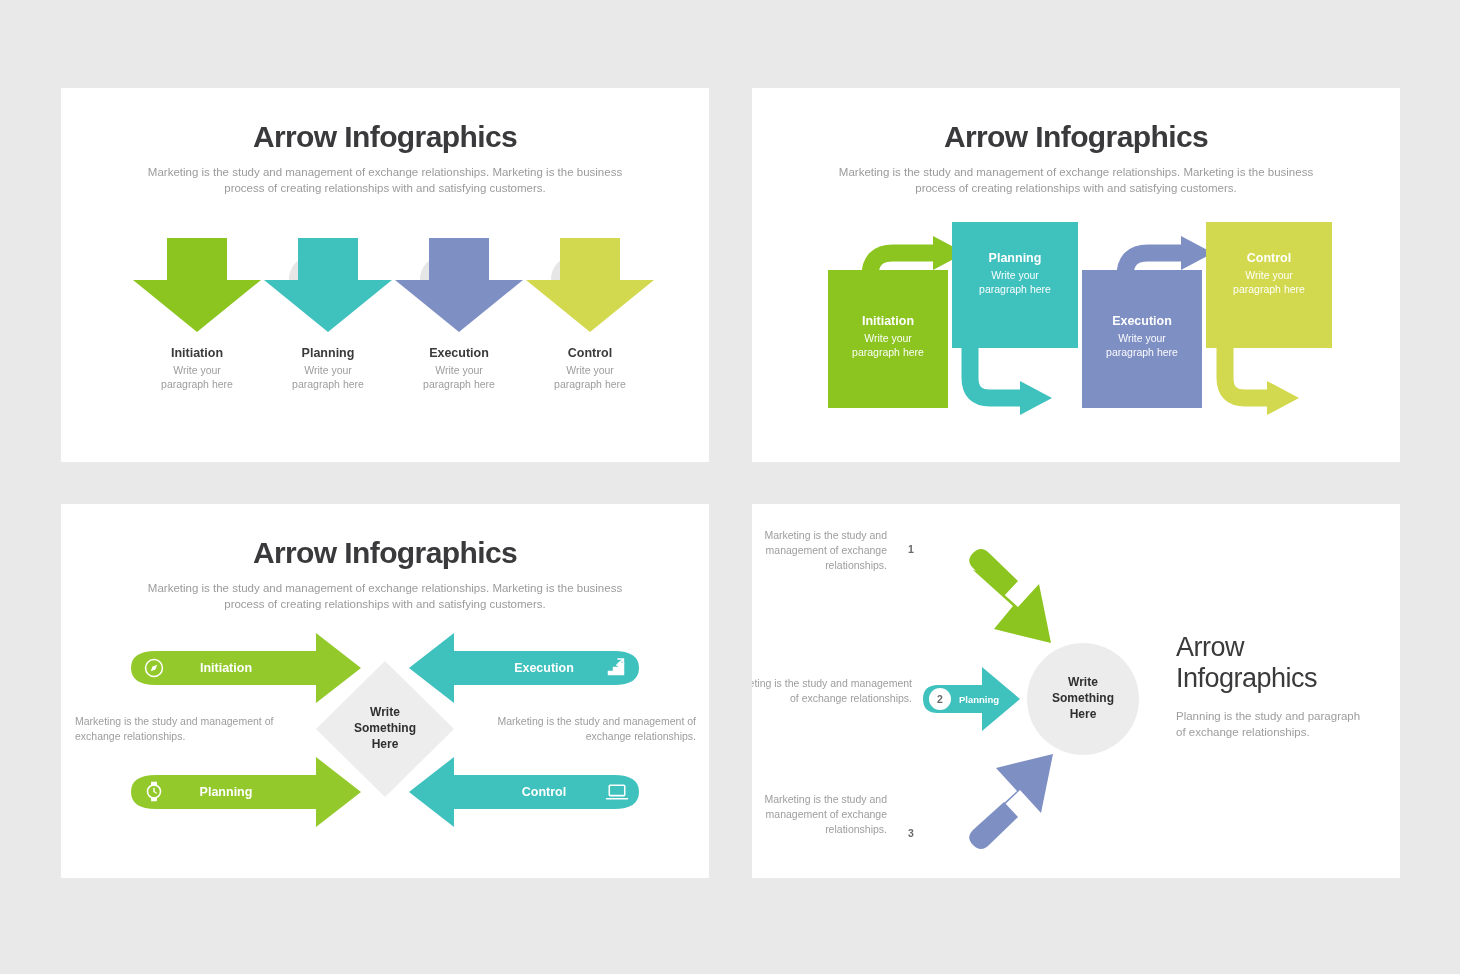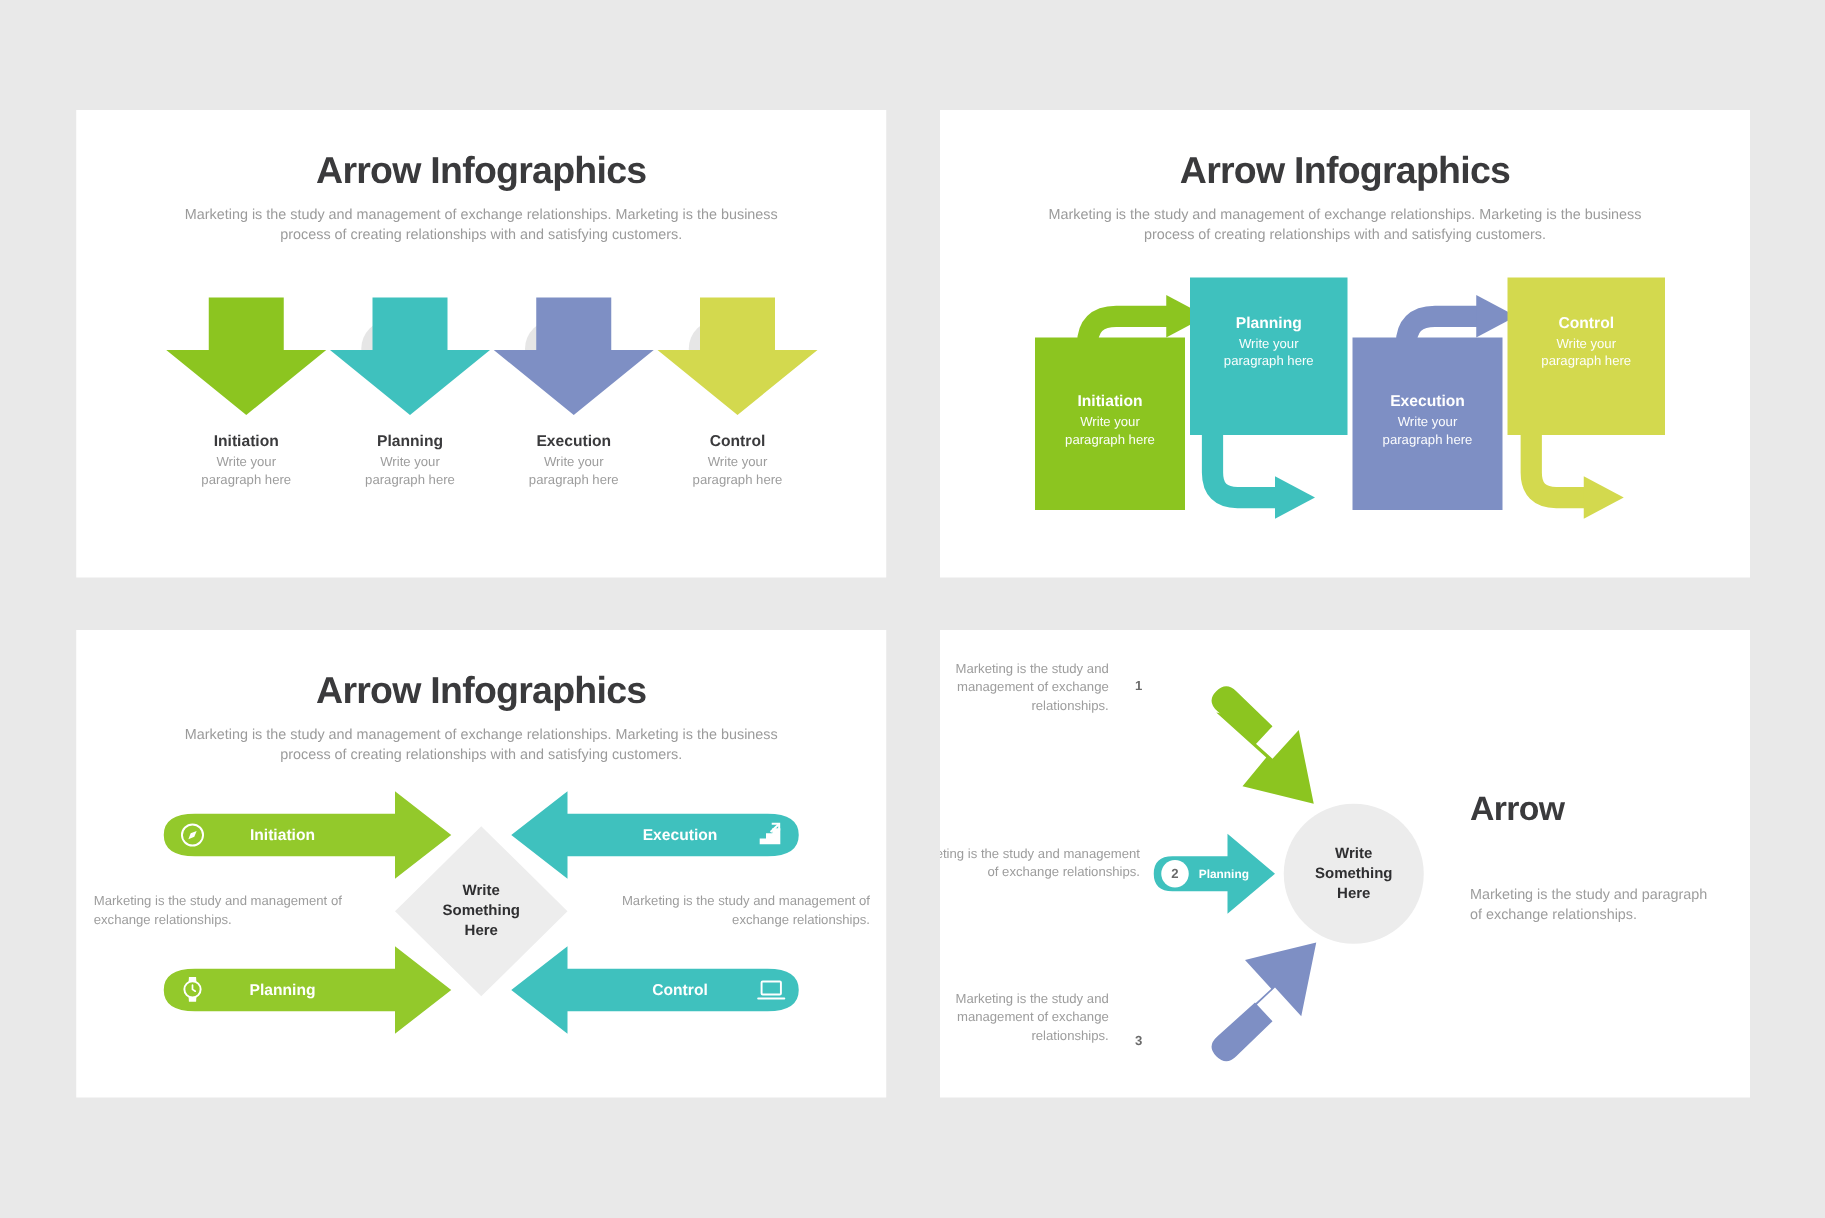--- a/index.html
+++ b/index.html
@@ -82,21 +82,21 @@
   }
   .c4lab{
     position:absolute;font-size:9.5px;font-weight:bold;color:#ffffff;
     white-space:nowrap;
   }
   .c4centertxt{
     position:absolute;text-align:center;font-size:12px;font-weight:bold;
     color:#2f2f31;line-height:16px;
   }
   .c4title{
-    position:absolute;font-size:27px;font-weight:bold;color:#3a3a3c;
+    position:absolute;font-size:27px;font-weight:normal;color:#3a3a3c;
     line-height:31px;letter-spacing:-0.5px;
   }
   .c4sub{
     position:absolute;font-size:11.5px;line-height:16px;color:#9d9d9d;
   }
   svg{display:block;overflow:visible;}
 </style>
 </head>
 <body>
 
@@ -395,20 +395,21 @@
     </div>
 
     <div class="c4centertxt" style="left:271px;top:170px;width:120px;">
       <div>Write</div>
       <div>Something</div>
       <div>Here</div>
     </div>
 
     <div class="c4title" style="left:424px;top:128px;width:210px;">
       <div>Arrow</div>
+      <div>Infographics</div>
     </div>
     <div class="c4sub" style="left:424px;top:204px;width:190px;">
-      <span>Marketing is the study and</span>
+      <span>Planning is the study and</span>
       <span>paragraph of exchange</span>
       <span>relationships.</span>
     </div>
   </div>
 </div>
 
 </body></html>

